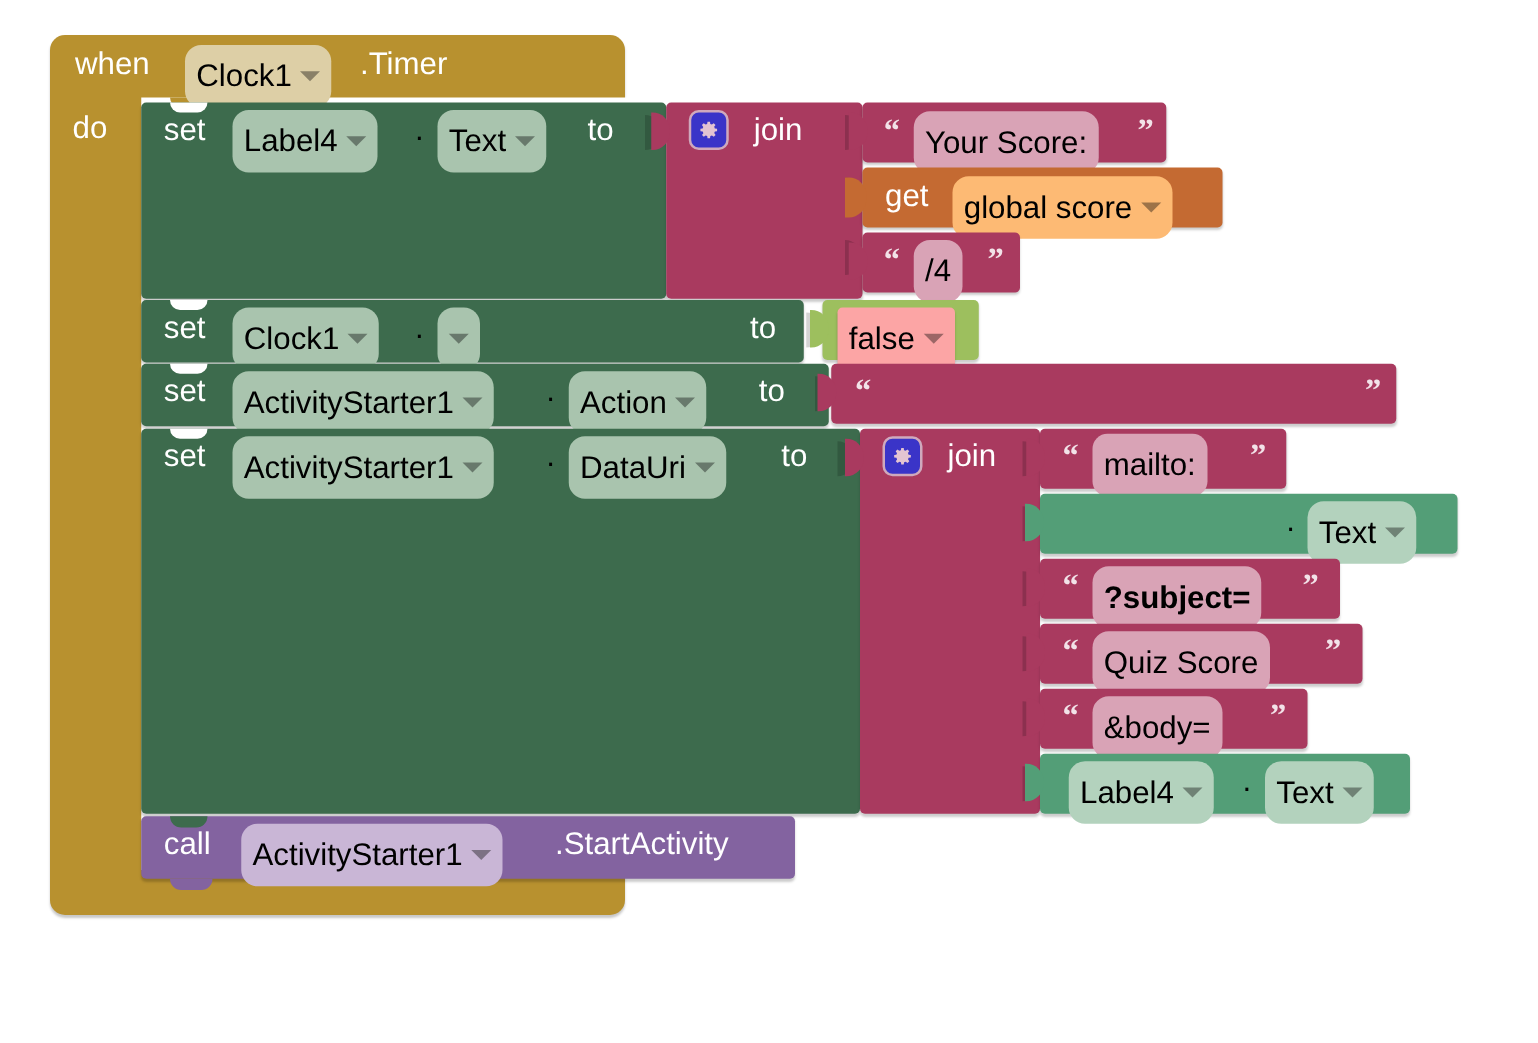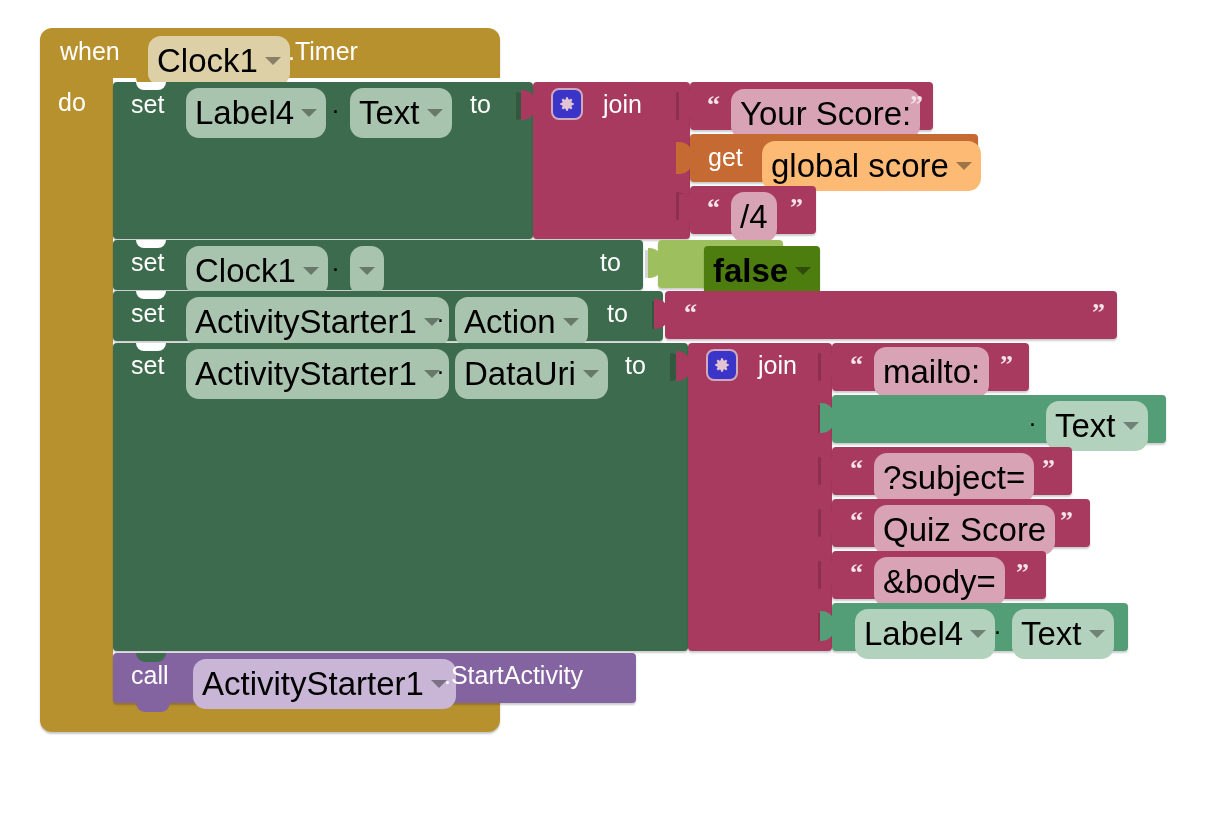--- a/index.html
+++ b/index.html
@@ -10,21 +10,21 @@
 
   
   .blk{position:absolute;box-sizing:border-box;}
   .lbl{position:absolute;white-space:nowrap;font-size:25px;line-height:1;}
   .wlbl{color:#ffffff;}
   .dlbl{color:#000000;}
 
   
   .field{position:absolute;box-sizing:border-box;display:flex;align-items:center;
          gap:7px;padding:0 9px;border-radius:13px;white-space:nowrap;
-         font-size:33px;color:#000;height:50px;}
+         font-size:25px;color:#000;height:50px;}
   .field.tan{background:#ddcfa6;}
   .field.mint{background:#a9c4ae;}
   .field.mint2{background:#b3d2bd;}
   .field.peach{background:#fdba74;}
   .field.pinkf{background:#d9a3b6;}
   .field.lav{background:#c9b6d6;}
   .field.olive{background:#cfe0a8;}
 
   .caret{width:0;height:0;border-left:8px solid transparent;
          border-right:8px solid transparent;border-top:8px solid rgba(0,0,0,.38);
@@ -158,21 +158,21 @@
   </div>
   <div class="lbl dlbl" style="left:332px;top:250px;">.</div>
   <div class="field mint" style="left:350px;top:246px;">
     <span class="caret"></span>
   </div>
   <div class="lbl wlbl" style="left:600px;top:250px;">to</div>
   <div class="socket" style="left:645px;top:250px;"></div>
 
   <div class="blk olive" style="left:658px;top:240px;width:125px;height:48px;"></div>
   <div class="plug plug-olive" style="left:648px;top:248px;"></div>
-  <div class="field olive" style="left:704px;top:246px;background:#4d7c0f;font-weight:bold;">
+  <div class="field olive" style="left:670px;top:246px;background:#fca5a5;">
     <span>false</span>
     <span class="caret"></span>
   </div>
 
   <div class="blk green" style="left:113px;top:291px;width:550px;height:50px;border-radius:4px;"></div>
   <div class="blk" style="left:136px;top:291px;width:30px;height:8px;background:#ffffff;border-bottom-left-radius:8px;border-bottom-right-radius:8px;"></div>
 
   <div class="lbl wlbl" style="left:131px;top:301px;">set</div>
   <div class="field mint" style="left:186px;top:297px;">
     <span>ActivityStarter1</span>
@@ -232,21 +232,21 @@
   <div class="lbl dlbl" style="left:1029px;top:405px;">.</div>
   <div class="field mint2" style="left:1046px;top:401px;">
     <span>Text</span>
     <span class="caret"></span>
   </div>
 
   <div class="socket" style="left:818px;top:457px;"></div>
   <div class="blk mag" style="left:832px;top:447px;width:240px;height:48px;"></div>
   <div class="plug plug-mag" style="left:821px;top:455px;"></div>
   <div class="q" style="left:850px;top:456px;">“</div>
-  <div class="field pinkf" style="left:874px;top:453px;">
+  <div class="field pinkf" style="left:874px;top:453px;font-weight:bold;">
     <span>?subject=</span>
   </div>
   <div class="q" style="left:1042px;top:456px;">”</div>
 
   <div class="socket" style="left:818px;top:509px;"></div>
   <div class="blk mag" style="left:832px;top:499px;width:258px;height:48px;"></div>
   <div class="plug plug-mag" style="left:821px;top:507px;"></div>
   <div class="q" style="left:850px;top:508px;">“</div>
   <div class="field pinkf" style="left:874px;top:505px;">
     <span>Quiz Score</span>

